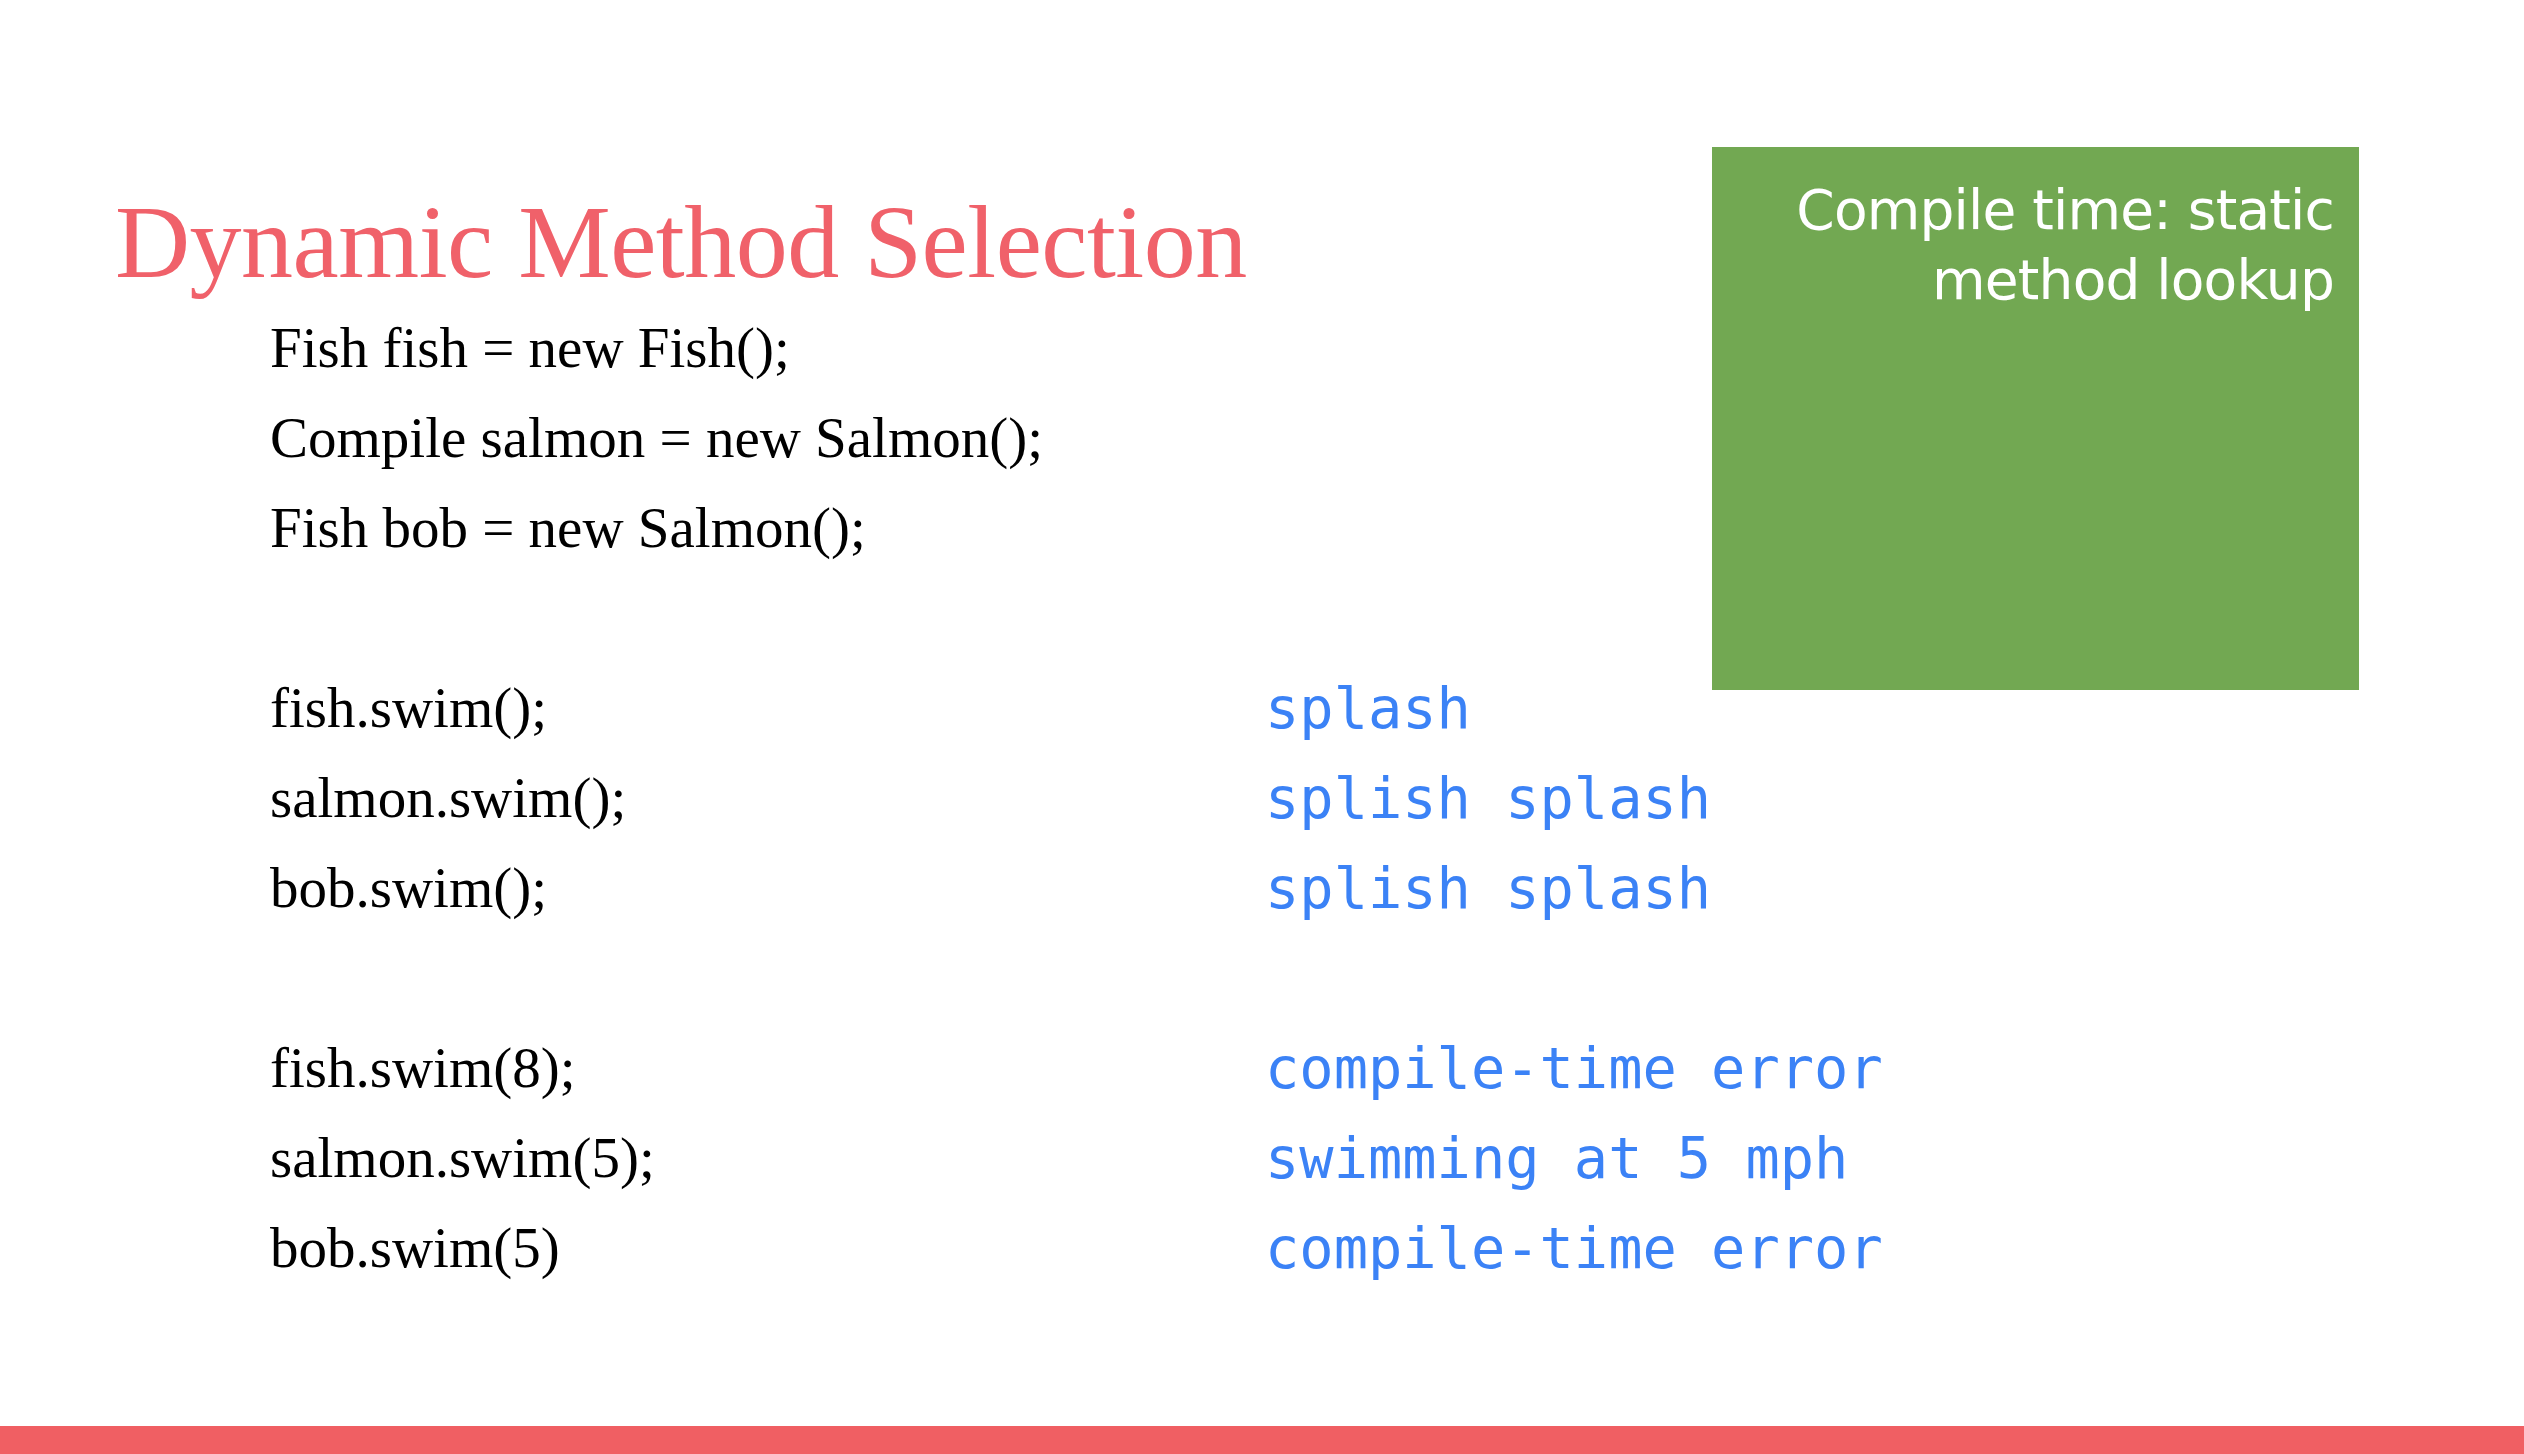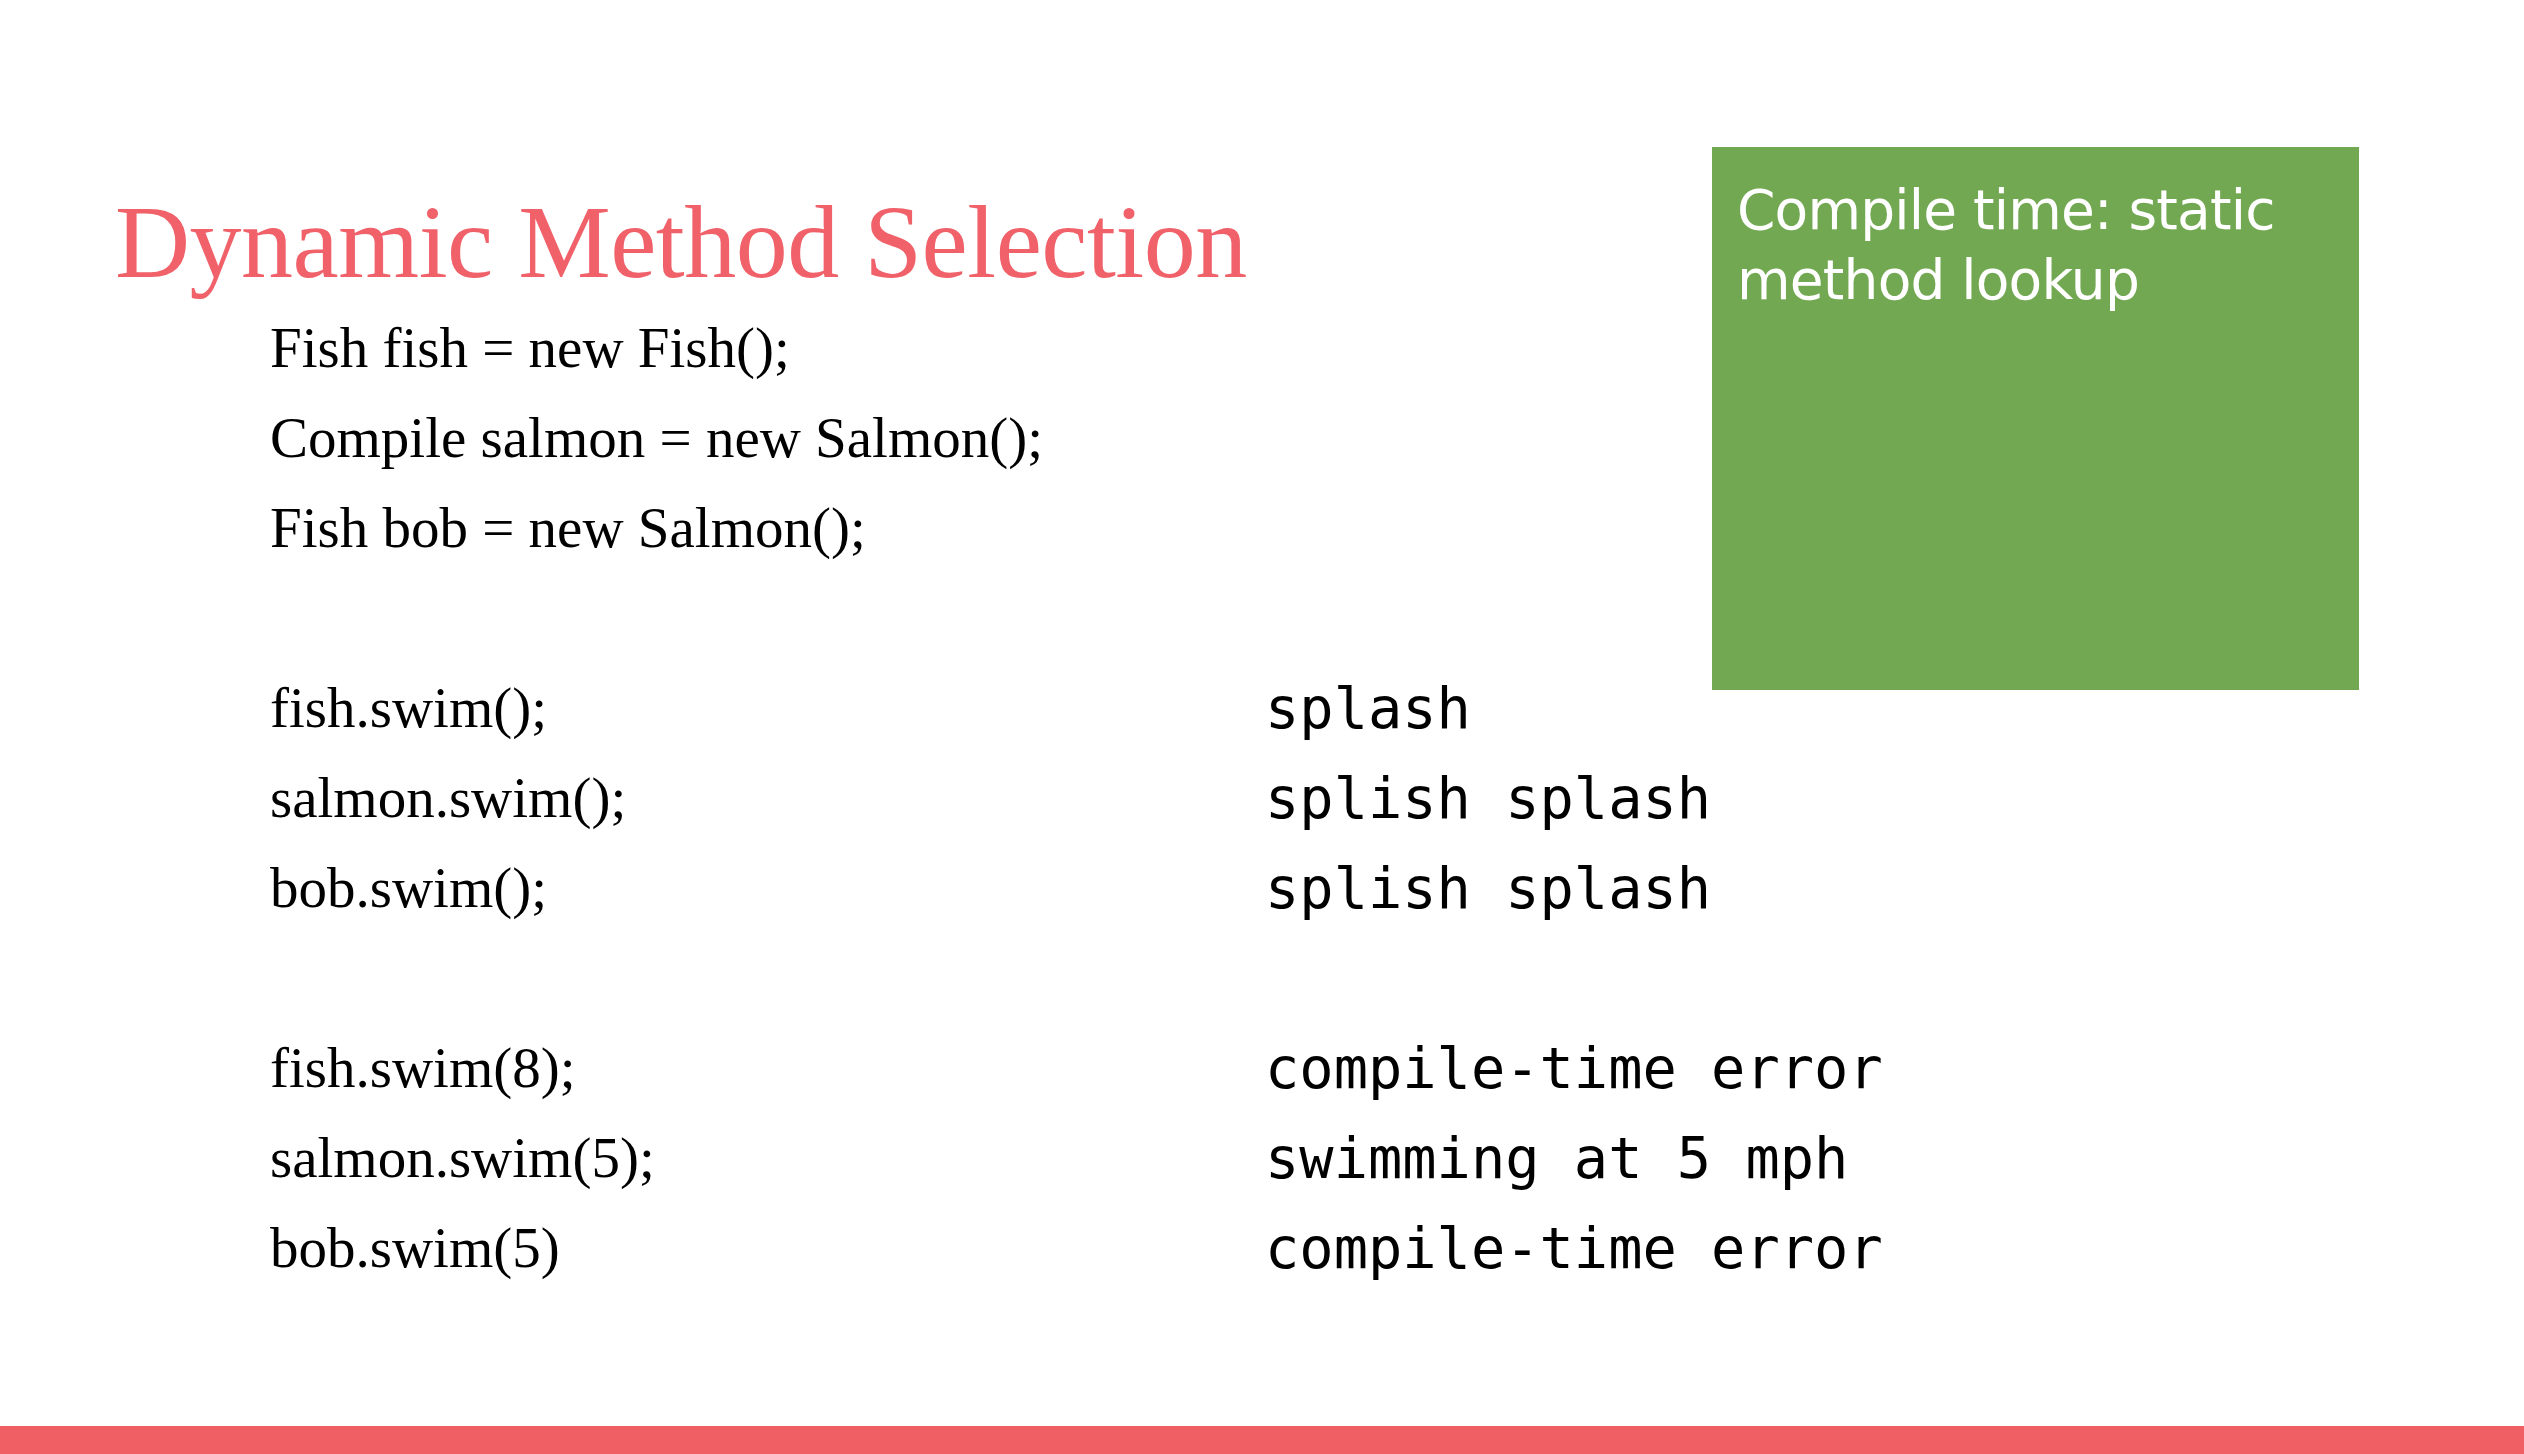--- a/index.html
+++ b/index.html
@@ -43,20 +43,21 @@
   
   #callout-box {
     position: absolute;
     left: 1712px;
     top: 147px;
     width: 647px;
     height: 543px;
     background: #72A852;
     box-sizing: border-box;
     padding: 28px 25px 0 25px;
+    text-align: right;
   }
   .callout-para {
     font-family: "DejaVu Sans", "Liberation Sans", sans-serif;
     font-size: 55px;
     line-height: 1.28;
     color: #ffffff;
     font-weight: 400;
     letter-spacing: -0.8px;
     margin: 0;
   }
@@ -86,21 +87,21 @@
     position: absolute;
     left: 0;
     top: 0;
     color: #000000;
     font-family: Liberation Serif, serif;
   }
   .code-out {
     position: absolute;
     left: 995px;
     top: 0;
-    color: #000000;
+    color: #3b82f6;
   }
 
   
   #bottom-accent-bar {
     position: absolute;
     left: 0;
     top: 1426px;
     width: 2585px;
     height: 28px;
     background: #F05F63;

